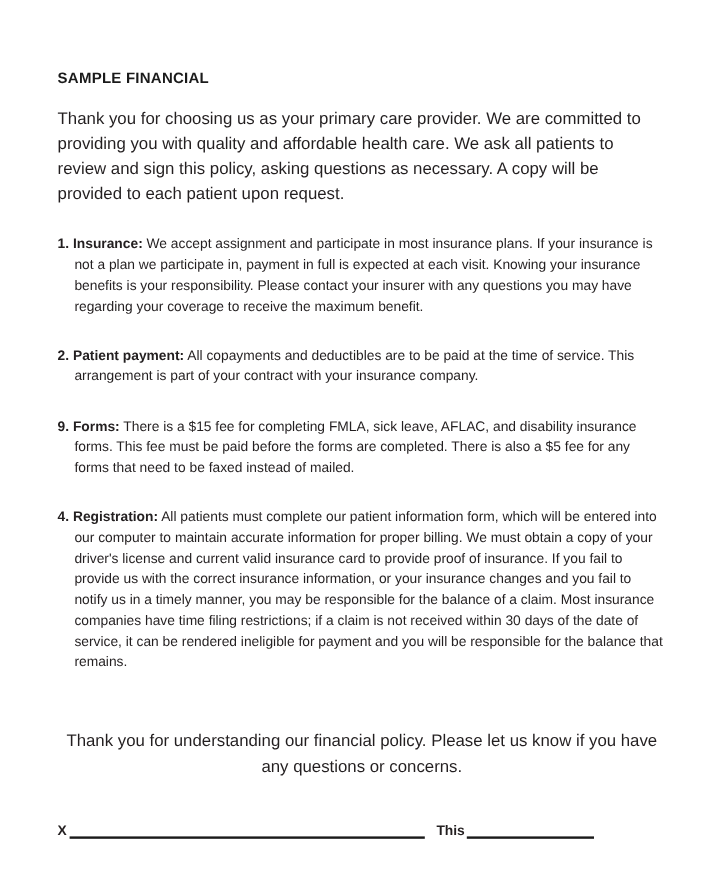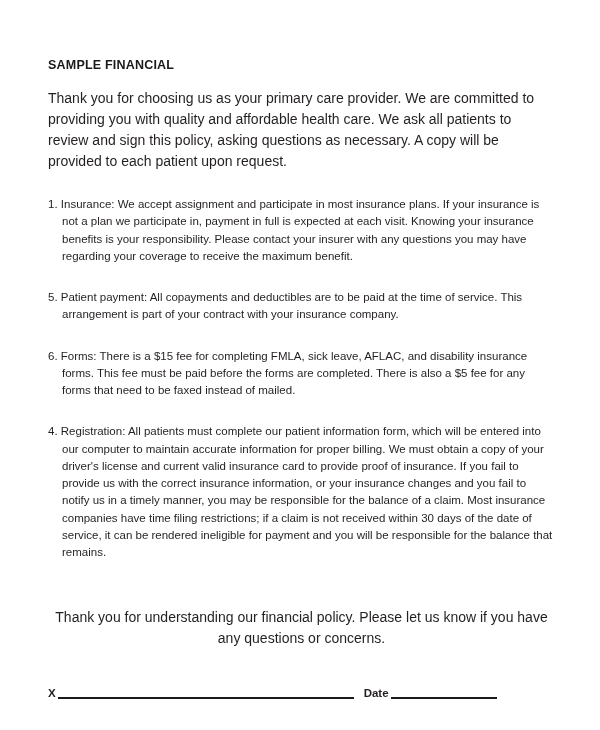--- a/index.html
+++ b/index.html
@@ -30,21 +30,21 @@
     margin: 0 0 24px 0;
   }
   .policy-item {
     font-size: 11.5px;
     line-height: 1.5;
     margin: 0 0 24px 0;
     padding-left: 14px;
     text-indent: -14px;
   }
   .policy-item .item-label {
-    font-weight: normal;
+    font-weight: bold;
   }
   .policy-item.last {
     margin-bottom: 46px;
   }
   .closing-text {
     margin-bottom: 36px !important;
     text-align: center;
   }
   .acknowledgement {
     font-size: 11.5px;
@@ -82,29 +82,29 @@
 <body>
 
 <div class="page">
 
   <h1 class="doc-title">SAMPLE FINANCIAL</h1>
 
   <p class="body-text">Thank you for choosing us as your primary care provider. We are committed to providing you with quality and affordable health care. We ask all patients to review and sign this policy, asking questions as necessary. A copy will be provided to each patient upon request.</p>
 
   <p class="policy-item"><span class="item-label">1. Insurance:</span><span> We accept assignment and participate in most insurance plans. If your insurance is not a plan we participate in, payment in full is expected at each visit. Knowing your insurance benefits is your responsibility. Please contact your insurer with any questions you may have regarding your coverage to receive the maximum benefit.</span></p>
 
-  <p class="policy-item"><span class="item-label">5. Patient payment:</span><span> All copayments and deductibles are to be paid at the time of service. This arrangement is part of your contract with your insurance company.</span></p>
+  <p class="policy-item"><span class="item-label">2. Patient payment:</span><span> All copayments and deductibles are to be paid at the time of service. This arrangement is part of your contract with your insurance company.</span></p>
 
-  <p class="policy-item"><span class="item-label">6. Forms:</span><span> There is a $15 fee for completing FMLA, sick leave, AFLAC, and disability insurance forms. This fee must be paid before the forms are completed. There is also a $5 fee for any forms that need to be faxed instead of mailed.</span></p>
+  <p class="policy-item"><span class="item-label">9. Forms:</span><span> There is a $15 fee for completing FMLA, sick leave, AFLAC, and disability insurance forms. This fee must be paid before the forms are completed. There is also a $5 fee for any forms that need to be faxed instead of mailed.</span></p>
 
   <p class="policy-item last"><span class="item-label">4. Registration:</span><span> All patients must complete our patient information form, which will be entered into our computer to maintain accurate information for proper billing. We must obtain a copy of your driver's license and current valid insurance card to provide proof of insurance. If you fail to provide us with the correct insurance information, or your insurance changes and you fail to notify us in a timely manner, you may be responsible for the balance of a claim. Most insurance companies have time filing restrictions; if a claim is not received within 30 days of the date of service, it can be rendered ineligible for payment and you will be responsible for the balance that remains.</span></p>
 
   <p class="body-text closing-text">Thank you for understanding our financial policy. Please let us know if you have any questions or concerns.</p>
 
 
   <div class="signature-row">
     <span class="sig-x">X</span>
     <span class="sig-line-long"></span>
-    <span class="sig-date-label">Date</span>
+    <span class="sig-date-label">This</span>
     <span class="sig-line-short"></span>
   </div>
 
 </div>
 
 </body></html>

